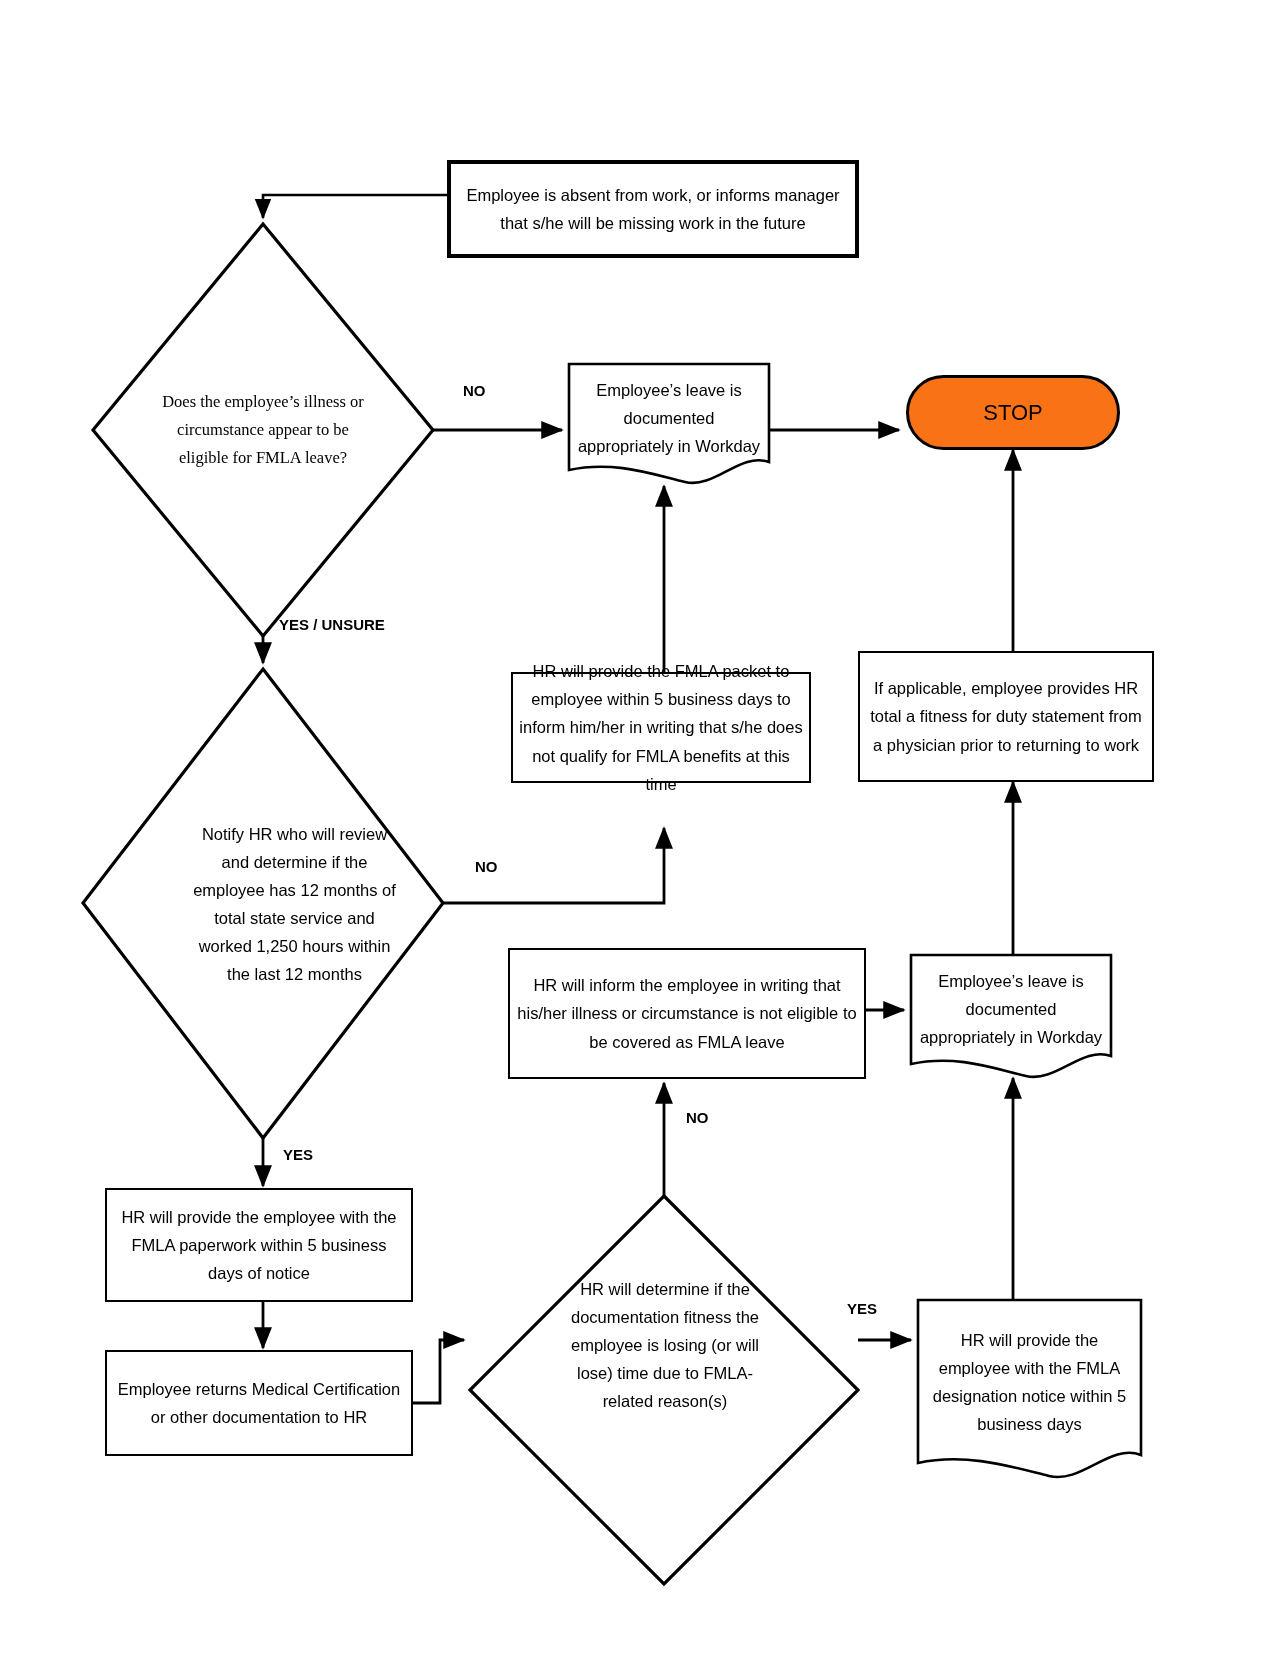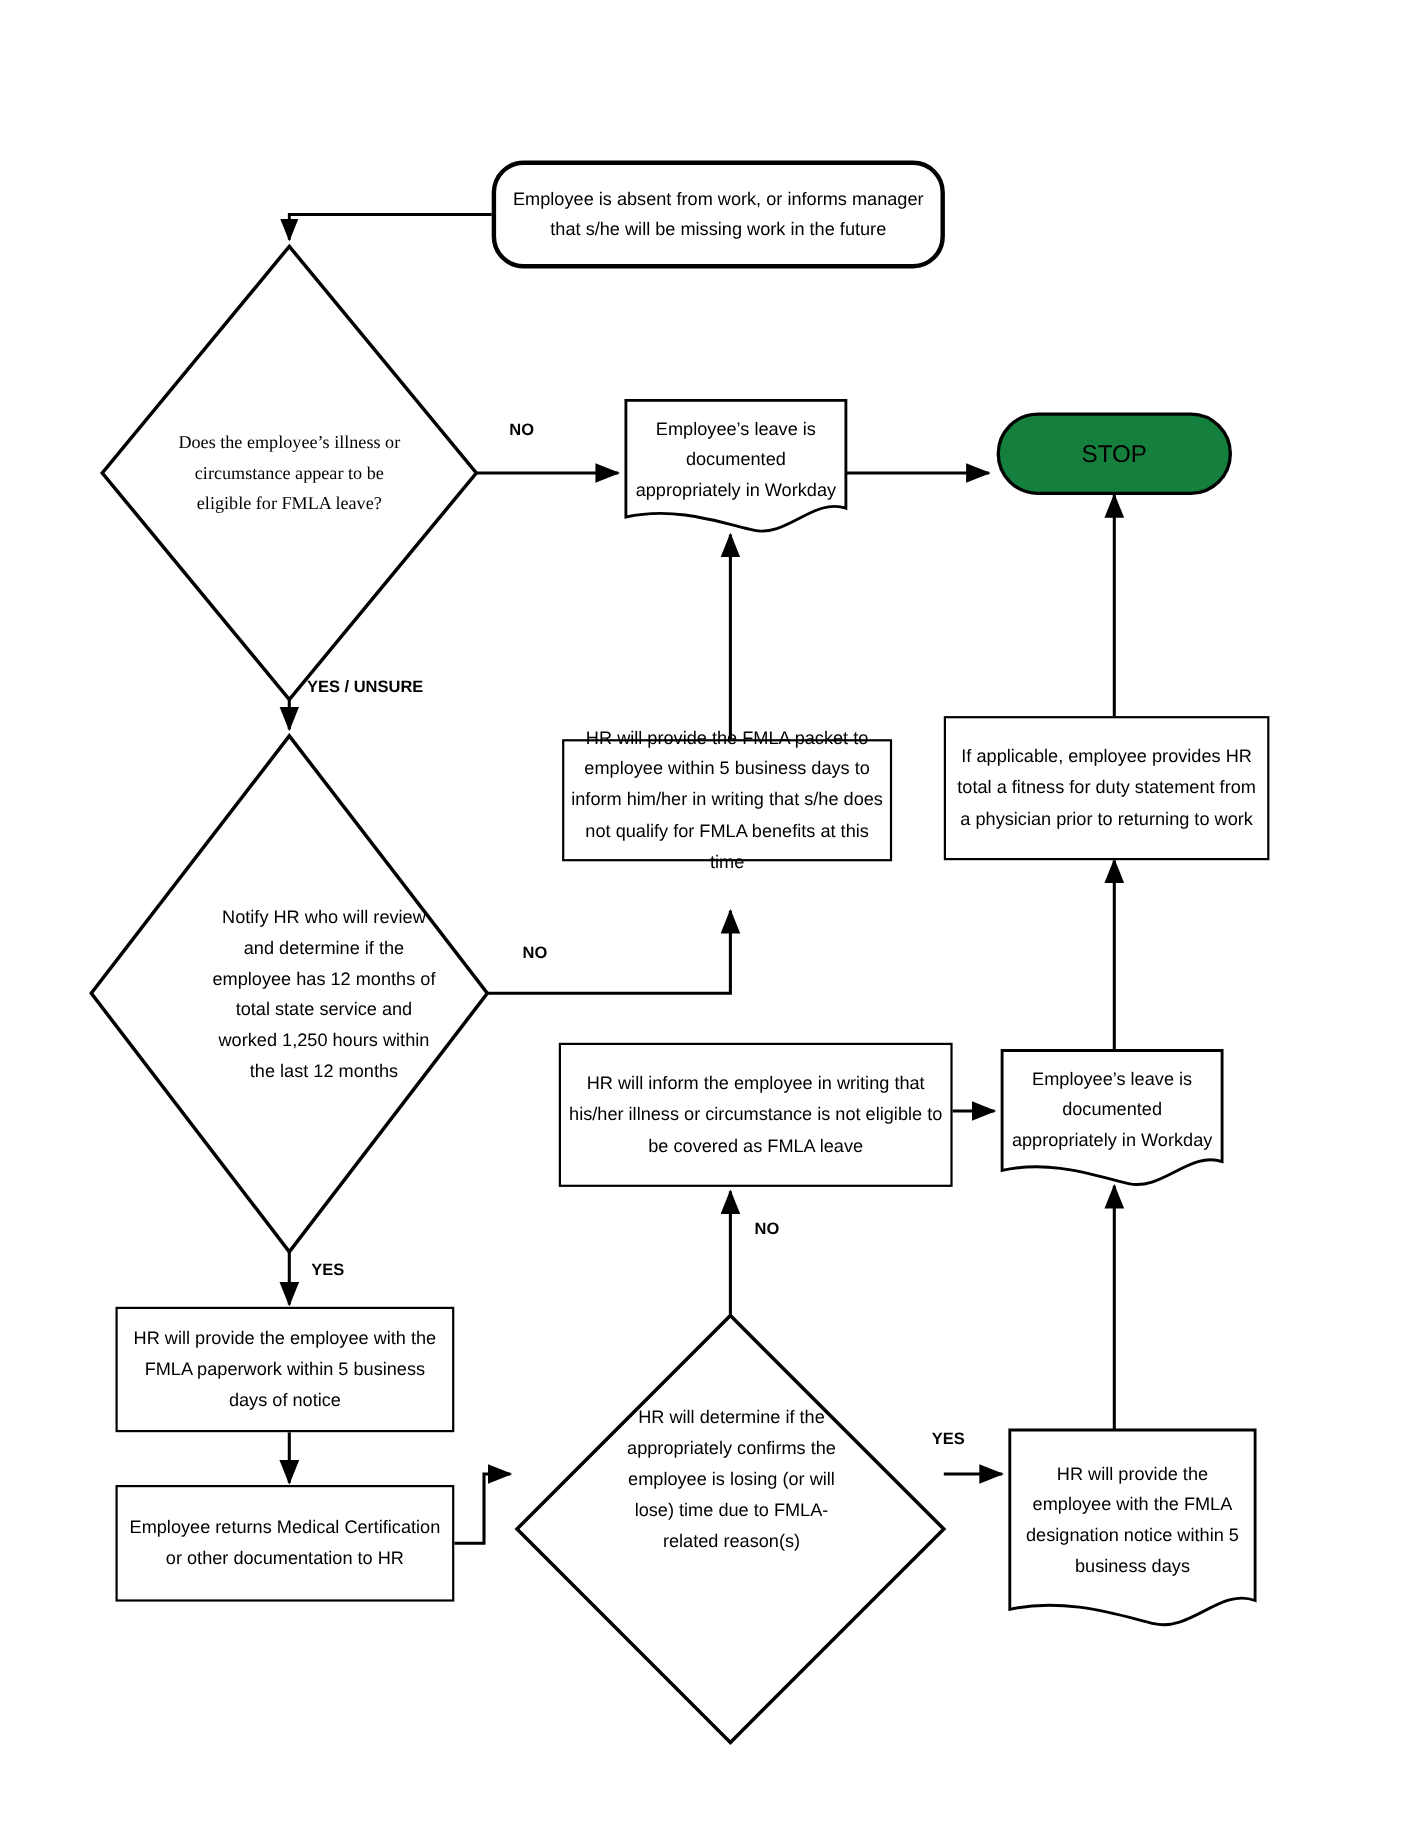--- a/index.html
+++ b/index.html
@@ -55,21 +55,21 @@
   }
   .rect.thick { border-width: 4px; }
 
   
   .diamond .txt { font-size: 16.5px; line-height: 1.70; }
 
   
   .stadium {
     border: 3px solid #000;
     border-radius: 48px;
-    background: #15803d;
+    background: #f97316;
   }
   .stadium .txt { font-size: 22px; }
 
   
   .doc .txt { font-size: 16.5px; line-height: 1.70; }
 
   
   .elabel {
     position: absolute;
     font-size: 15px;
@@ -126,21 +126,21 @@
 
     <path d="M858,1340 L911,1340" fill="none" stroke="#000" stroke-width="2.8" marker-end="url(#ah)"></path>
 
     <path d="M1013,1300 L1013,1078" fill="none" stroke="#000" stroke-width="2.8" marker-end="url(#ah)"></path>
 
     <path d="M1013,955 L1013,782" fill="none" stroke="#000" stroke-width="2.8" marker-end="url(#ah)"></path>
 
     <path d="M1013,651 L1013,450" fill="none" stroke="#000" stroke-width="2.8" marker-end="url(#ah)"></path>
   </svg>
 
-  <div class="node rect thick" style="left:447px; top:146px; width:412px; height:98px;border-radius:29px;">
+  <div class="node rect thick" style="left:447px; top:160px; width:412px; height:98px;">
     <div class="txt">Employee is absent from work, or informs manager that s/he will be missing work in the future</div>
   </div>
 
   <div class="node diamond" style="left:148px; top:325px; width:230px; height:210px;font-family:Liberation Serif, serif;">
     <div class="txt">Does the employee’s illness or circumstance appear to be eligible for FMLA leave?</div>
   </div>
 
   <div class="node doc" style="left:569px; top:362px; width:200px; height:112px;">
     <div class="txt">Employee’s leave is documented appropriately in Workday</div>
   </div>
@@ -171,21 +171,21 @@
 
   <div class="node rect" style="left:105px; top:1188px; width:308px; height:114px;">
     <div class="txt">HR will provide the employee with the FMLA paperwork within 5 business days of notice</div>
   </div>
 
   <div class="node rect" style="left:105px; top:1350px; width:308px; height:106px;">
     <div class="txt">Employee returns Medical Certification or other documentation to HR</div>
   </div>
 
   <div class="node diamond" style="left:554px; top:1230px; width:222px; height:230px;">
-    <div class="txt">HR will determine if the appropriately confirms the employee is losing (or will lose) time due to FMLA-related reason(s)</div>
+    <div class="txt">HR will determine if the documentation fitness the employee is losing (or will lose) time due to FMLA-related reason(s)</div>
   </div>
 
   <div class="node doc" style="left:918px; top:1298px; width:223px; height:168px;">
     <div class="txt">HR will provide the employee with the FMLA designation notice within 5 business days</div>
   </div>
 
   <div class="elabel" style="left:463px; top:382px;">NO</div>
 
   <div class="elabel" style="left:279px; top:616px;">YES / UNSURE</div>
 

